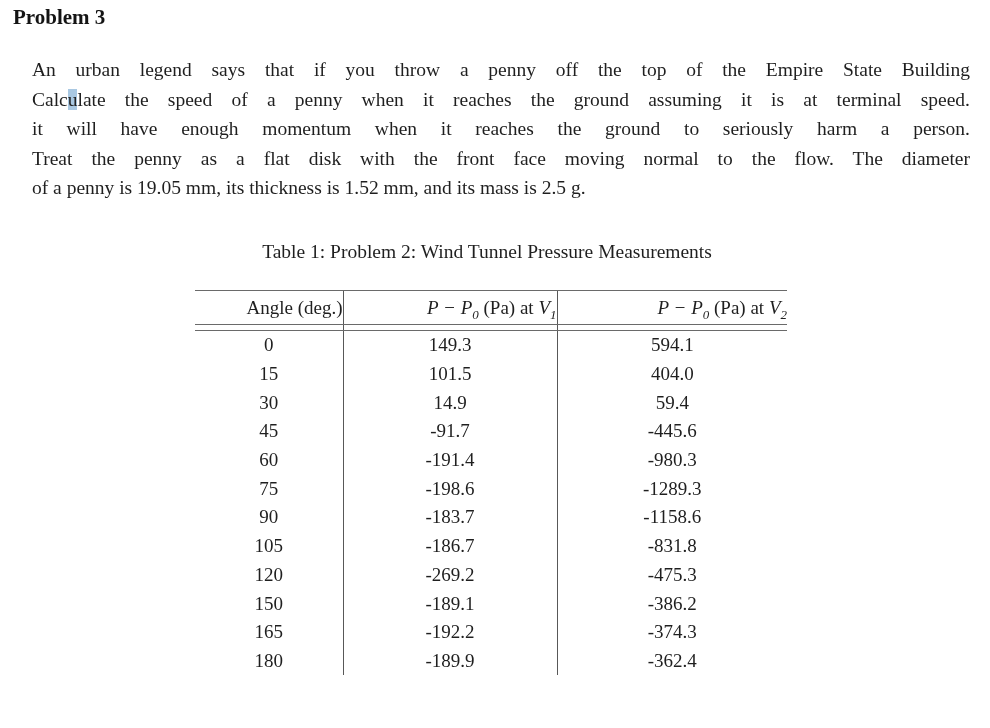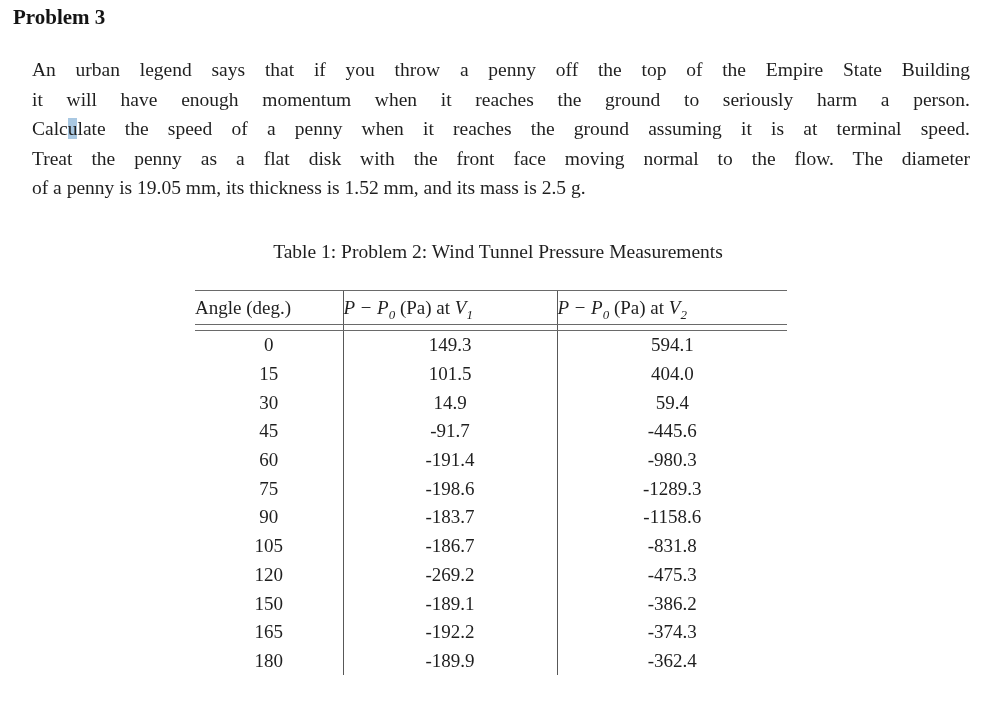--- a/index.html
+++ b/index.html
@@ -40,21 +40,21 @@
     white-space: normal;
     text-align: justify;
     text-align-last: justify;
   }
   .hl {
     background: #a9c8e2;
   }
 
   .caption {
     position: absolute;
-    left: 15px;
+    left: 4px;
     top: 241px;
     width: 966px;
     text-align: center;
     font-size: 19.5px;
   }
 
   table.datatable {
     position: absolute;
     left: 195px;
     top: 290px;
@@ -62,21 +62,21 @@
     border-collapse: collapse;
     table-layout: fixed;
     font-size: 19px;
   }
   table.datatable col.c1 { width: 148px; }
   table.datatable col.c2 { width: 214px; }
   table.datatable col.c3 { width: 230px; }
 
   table.datatable th {
     font-weight: normal;
-    text-align: left;
+    text-align: right;
     height: 33px;
     border-top: 1px solid #6a6a6a;
     border-bottom: 1px solid #6a6a6a;
     padding: 0;
     vertical-align: middle;
   }
   table.datatable tr.spacer td {
     height: 5px;
     padding: 0;
     border-bottom: 1px solid #6a6a6a;
@@ -98,22 +98,22 @@
 </style>
 </head>
 <body>
 
 <div class="doc">
 
   <div class="heading">Problem 3</div>
 
   <div class="para">
     <div class="pline just">An urban legend says that if you throw a penny off the top of the Empire State Building</div>
+    <div class="pline just"><span>Calc</span><span class="hl">u</span><span>late the speed of a penny when it reaches the ground assuming it is at terminal speed.</span></div>
     <div class="pline just">it will have enough momentum when it reaches the ground to seriously harm a person.</div>
-    <div class="pline just"><span>Calc</span><span class="hl">u</span><span>late the speed of a penny when it reaches the ground assuming it is at terminal speed.</span></div>
     <div class="pline just">Treat the penny as a flat disk with the front face moving normal to the flow. The diameter</div>
     <div class="pline">of a penny is 19.05 mm, its thickness is 1.52 mm, and its mass is 2.5 g.</div>
   </div>
 
   <div class="caption">Table 1: Problem 2: Wind Tunnel Pressure Measurements</div>
 
   <table class="datatable">
     <colgroup>
         <col class="c1">
         <col class="c2">

